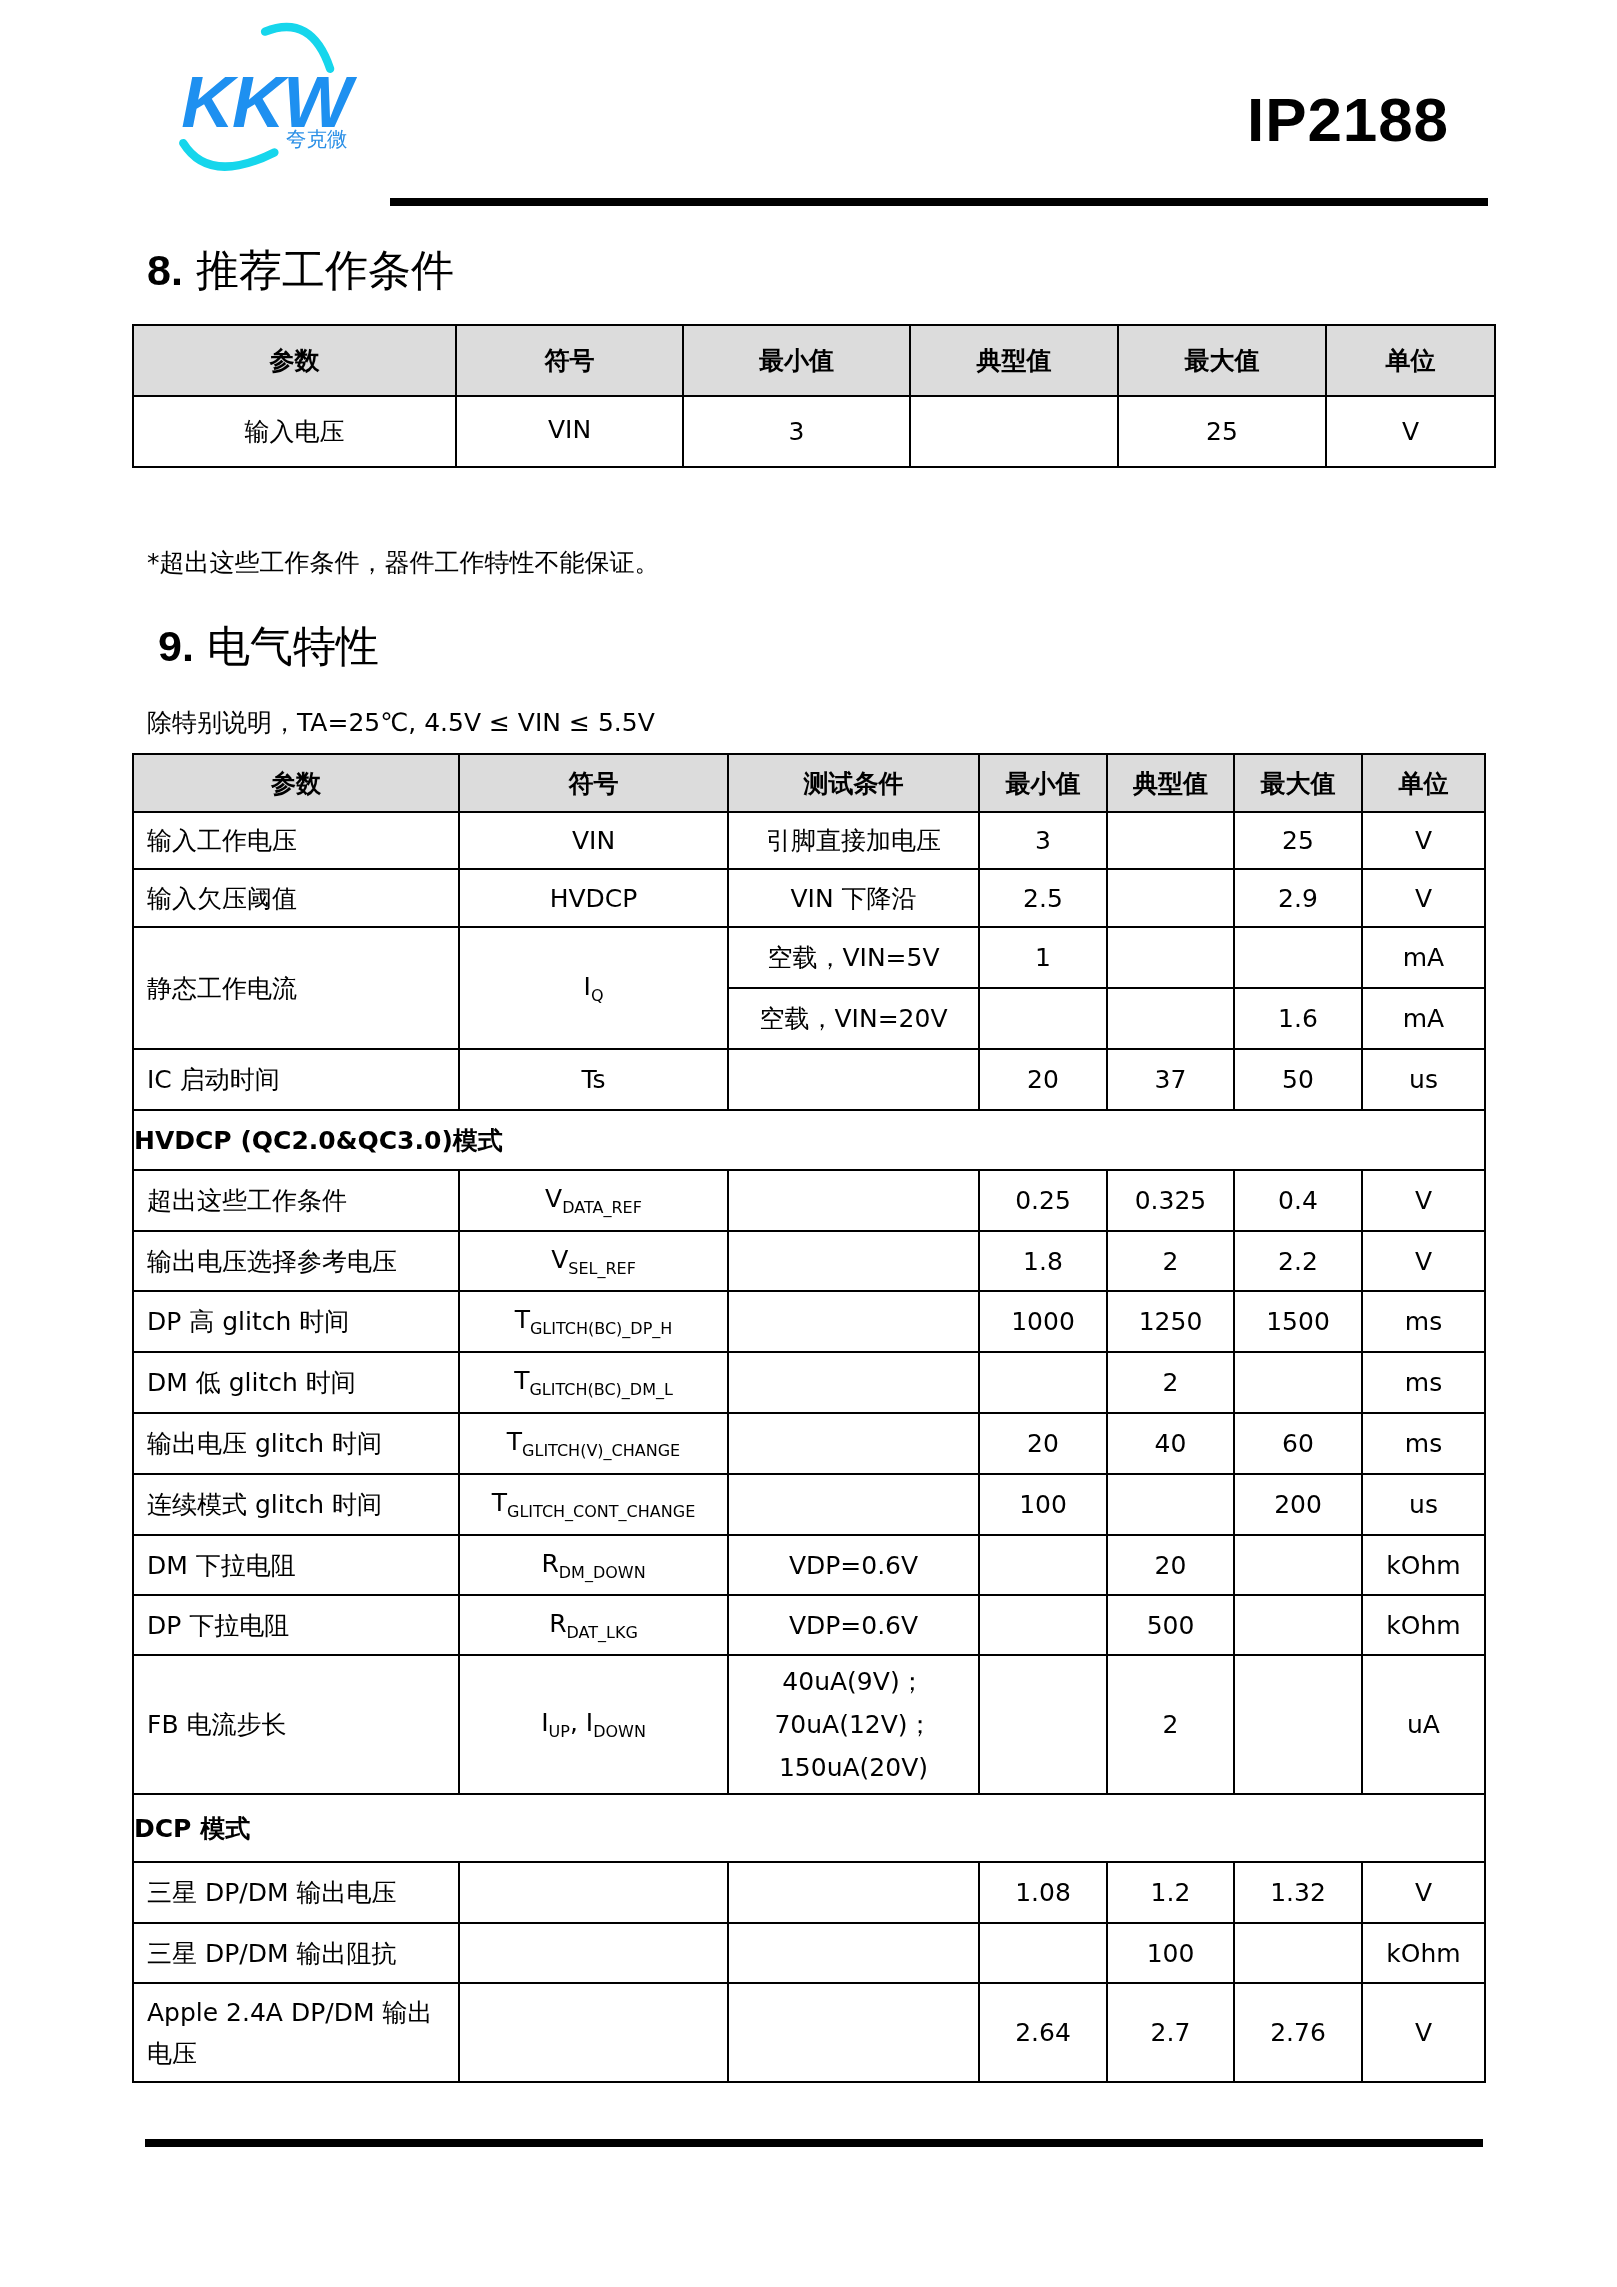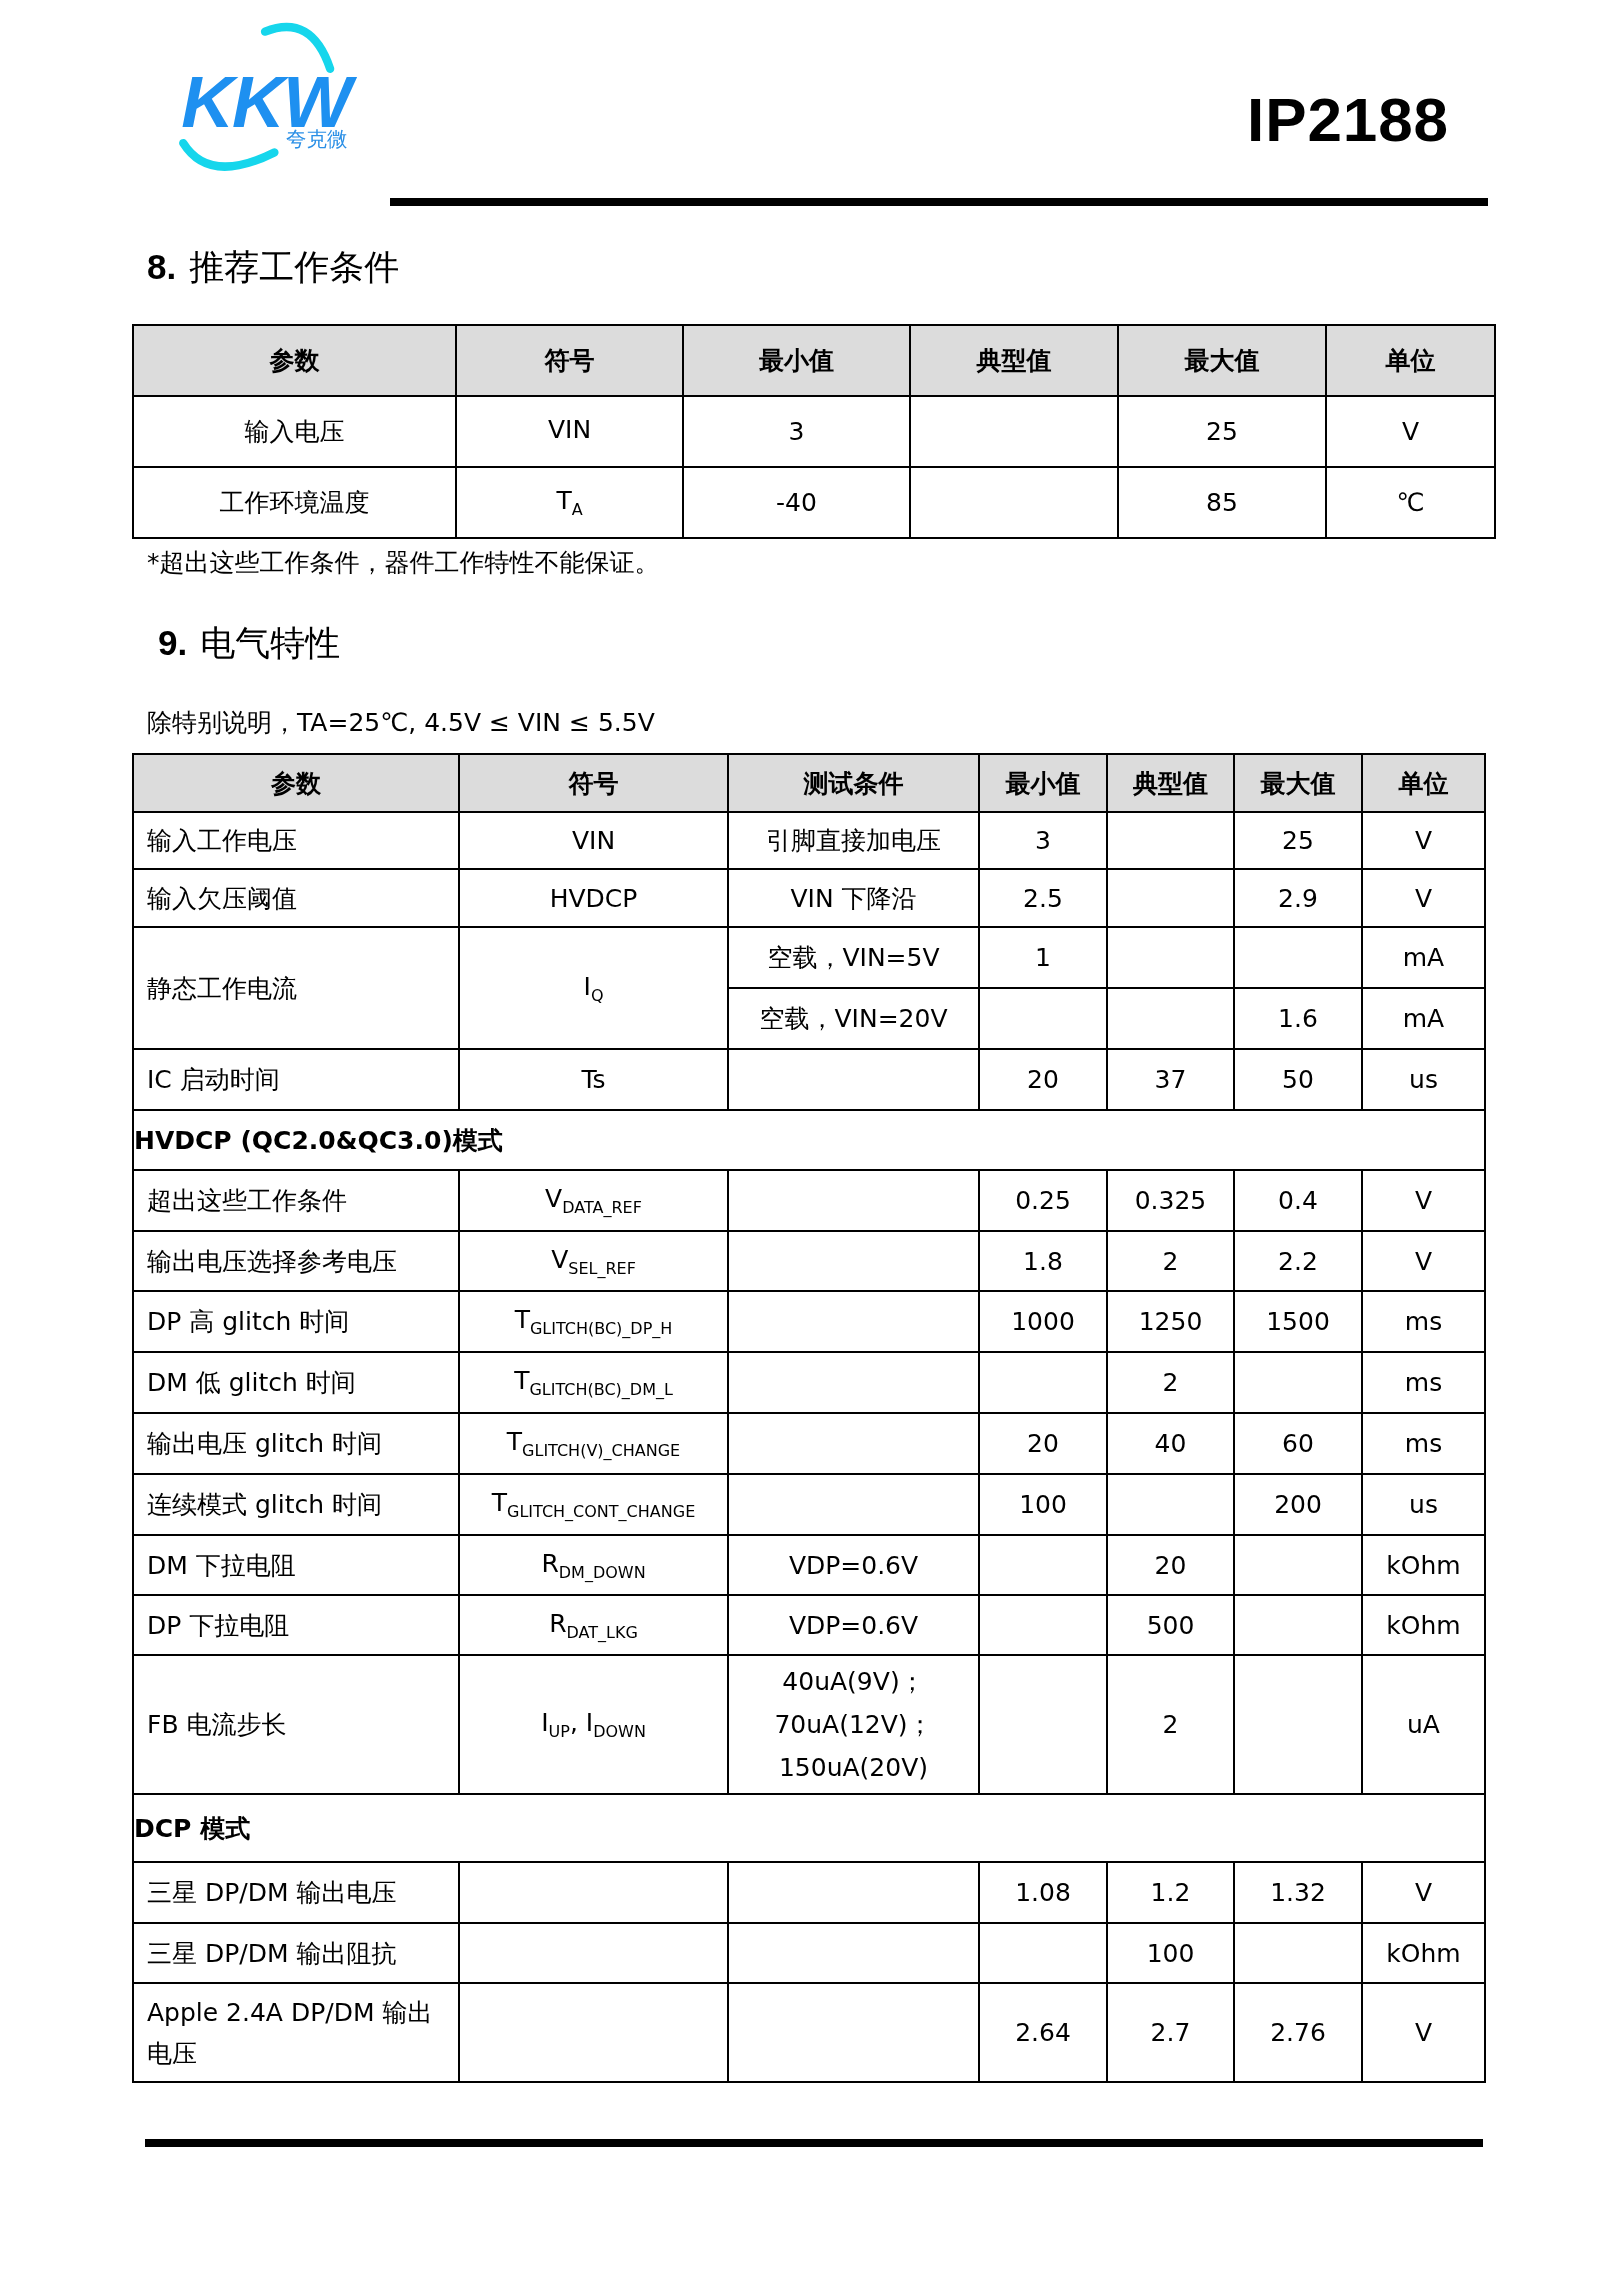--- a/index.html
+++ b/index.html
@@ -4,21 +4,21 @@
 <style>
   html, body { margin: 0; padding: 0; background: #ffffff; }
   body { width: 1617px; height: 2288px; position: relative; font-family: "Liberation Sans", "DejaVu Sans", sans-serif; color: #000; overflow: hidden; }
   .abs { position: absolute; }
   .logo { left: 172px; top: 13px; width: 214px; height: 158px; }
   .logo-text { position: absolute; left: 9.3px; top: 47px; font-size: 73px; font-weight: bold; font-style: italic; color: #1e90f0; letter-spacing: -1.9px; font-family: "Liberation Sans", sans-serif; }
   .logo-cn { position: absolute; left: 114px; top: 112px; font-size: 20.5px; color: #2a8fe6; font-family: "DejaVu Sans", sans-serif; }
   .doc-title { right: 168px; top: 89px; font-size: 62px; font-weight: bold; font-family: Liberation Sans, sans-serif; letter-spacing: 0.9px; line-height: 1; margin-left: 40px; }
   .top-rule { left: 390px; top: 198px; width: 1098px; height: 8.4px; background: #000; }
   .bottom-rule { left: 145px; top: 2139px; width: 1338px; height: 8.4px; background: #000; }
-  .h2 { font-size: 35px; font-weight: bold; font-family: "DejaVu Sans", sans-serif; line-height: 1; }
+  .h2 { font-size: 43px; font-weight: bold; font-family: "DejaVu Sans", sans-serif; line-height: 1; }
   .h2 .num { font-family: "Liberation Sans", sans-serif; }
   .h2 .txt { font-weight: normal; margin-left: 13px; }
   .note { font-size: 25px; font-family: "DejaVu Sans", sans-serif; line-height: 1; }
   table { border-collapse: collapse; position: absolute; table-layout: fixed; }
   td, th { border: 2.8px solid #000; padding: 0; font-size: 25px; font-family: "DejaVu Sans", sans-serif; text-align: center; vertical-align: middle; }
   th { background: #dcdcdc; font-weight: bold; }
   td.left { text-align: left; padding-left: 13px; }
   td.section { text-align: left; padding-left: 0; font-weight: bold; }
   .sub { font-size: 16px; vertical-align: -5.6px; }
   .cond-lines span { display: block; line-height: 43px; }
@@ -60,28 +60,20 @@
     <th>最大值</th>
     <th>单位</th>
   </tr>
   <tr style="height:71px">
     <td>输入电压</td>
     <td><span>VIN</span><span class="sub"></span></td>
     <td>3</td>
     <td></td>
     <td>25</td>
     <td>V</td>
-  </tr>
-  <tr style="height:71px">
-    <td>工作环境温度</td>
-    <td><span>T</span><span class="sub">A</span></td>
-    <td>-40</td>
-    <td></td>
-    <td>85</td>
-    <td>℃</td>
   </tr>
 </tbody>
   </table>
 
 <div class="abs note" style="left:147px; top:550px;">*超出这些工作条件，器件工作特性不能保证。</div>
 
 <div class="abs h2" style="left:158px; top:625px;">
   <span class="num">9.</span><span class="txt">电气特性</span>
 </div>
 <div class="abs note" style="left:147px; top:710px;text-align:center;">除特别说明，TA=25℃, 4.5V ≤ VIN ≤ 5.5V</div>

